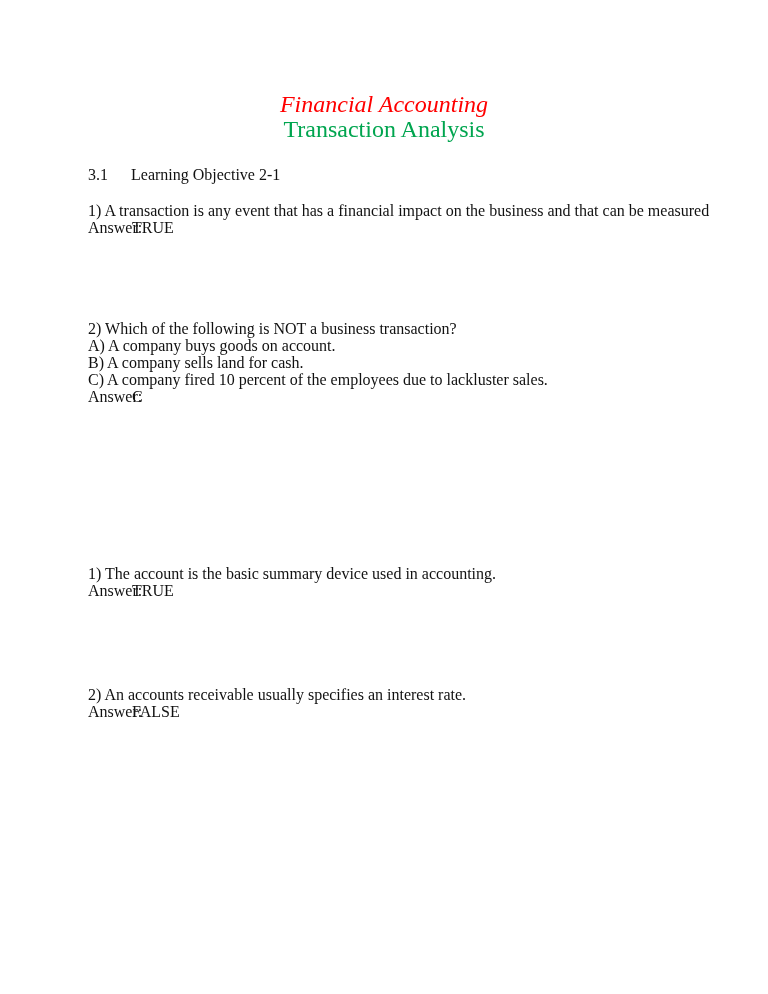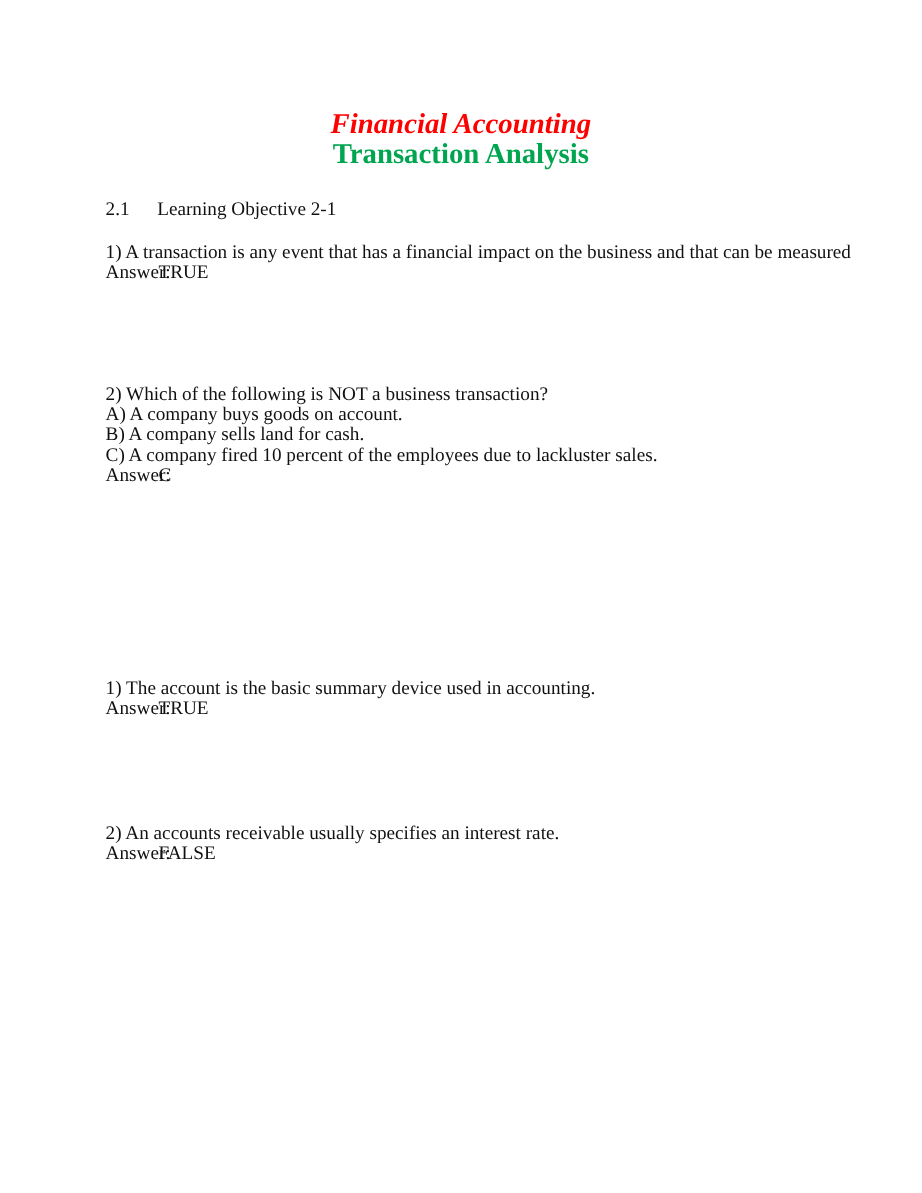--- a/index.html
+++ b/index.html
@@ -23,28 +23,28 @@
     width: 768px; height: 994px;
   }
   .title-block {
     position: absolute;
     left: 0;
     top: 92px;
     width: 768px;
     text-align: center;
   }
   .title-main {
-    font-weight: bold;
+    font-weight: normal;
     font-style: italic;
     color: #ff0000;
     font-size: 24px;
     line-height: 24px;
   }
   .title-sub {
-    font-weight: bold;
+    font-weight: normal;
     color: #00a54f;
     font-size: 24px;
     line-height: 26px;
   }
   .abs {
     position: absolute;
     left: 88px;
     white-space: nowrap;
   }
   .sec-num {
@@ -61,21 +61,21 @@
 <body>
 
 <div class="page">
 
   <div class="title-block">
     <div class="title-main">Financial Accounting</div>
     <div class="title-sub">Transaction Analysis</div>
   </div>
 
   <div class="abs" style="top:166px;">
-    <span class="sec-num">2.1</span><span>Learning Objective 2-1</span>
+    <span class="sec-num">3.1</span><span>Learning Objective 2-1</span>
   </div>
 
   <div class="abs" style="top:202px;font-family:Liberation Serif, serif;">
     <span class="line">1) A transaction is any event that has a financial impact on the business and that can be measured</span>
     <span class="line"><span class="ans-label">Answer:</span><span>TRUE</span></span>
   </div>
 
   <div class="abs" style="top:320px;">
     <span class="line">2) Which of the following is NOT a business transaction?</span>
     <span class="line">A) A company buys goods on account.</span>

